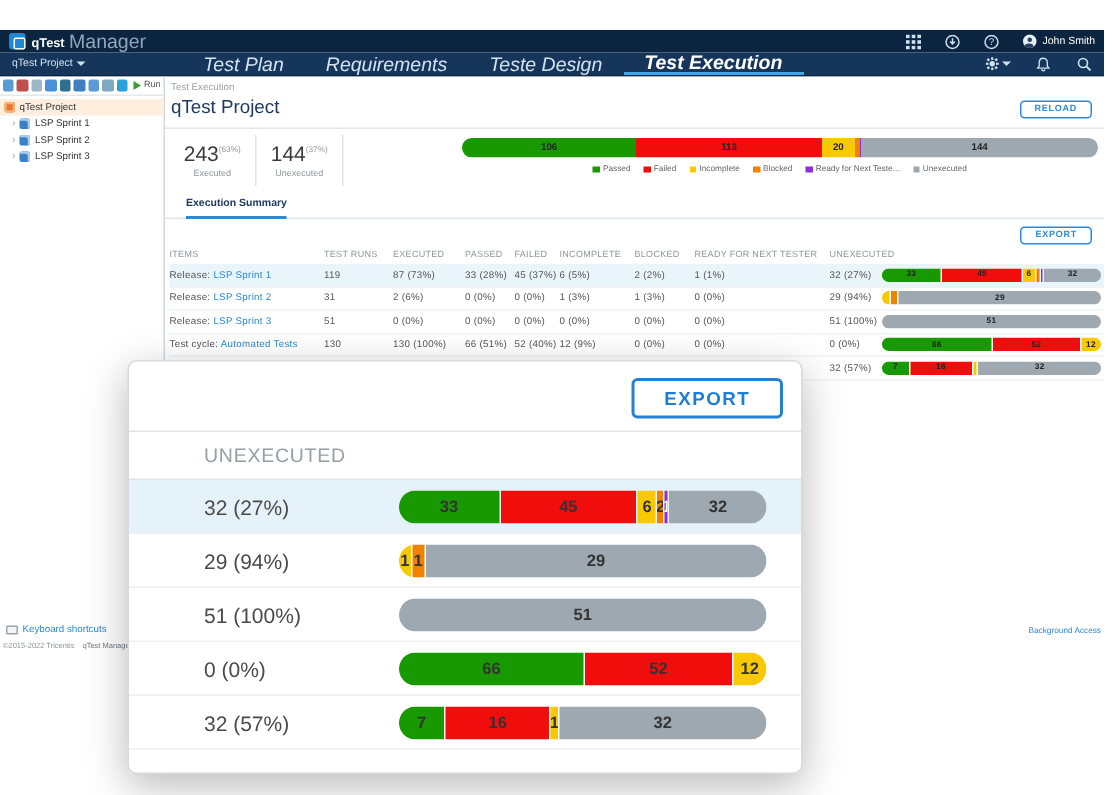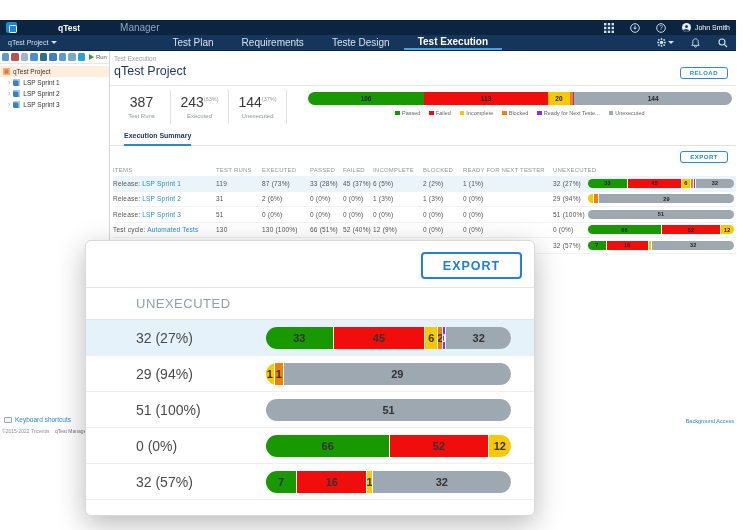--- a/index.html
+++ b/index.html
@@ -1,38 +1,38 @@
 <!DOCTYPE html>
 <html><head>
 <meta charset="utf-8">
 <style>
   * { box-sizing: border-box; margin: 0; padding: 0; }
   body { width: 744px; height: 530px; background: #fff; font-family: "Liberation Sans", sans-serif; position: relative; overflow: hidden; }
-  .abs { position: absolute; gap: 37px; }
+  .abs { position: absolute; }
 
   
   .topbar { left:0; top:20px; width:736px; height:15px; background:#0b2440; display:flex; align-items:center; padding:0 6px; }
   .logo-box { width:11px; height:11px; background:#1e88d2; border-radius:2px; margin-right:4px; position:relative; }
   .logo-box::after { content:""; position:absolute; left:2.5px; top:2.5px; width:6px; height:6px; border:1.4px solid #fff; border-radius:1.5px; }
   .brand { color:#fff; font-size:8.5px; font-weight:bold; }
-  .brand2 { color:#8fa6bb; font-size:10px; margin-left:3px; }
+  .brand2 { color:#8fa6bb; font-size:13px; margin-left:3px; }
   .topbar-right { margin-left:auto; display:flex; align-items:center; gap:16px; }
   .top-icon { width:10px; height:10px; display:inline-flex; }
   .avatar-wrap { display:flex; align-items:center; gap:4px; }
   .avatar { width:9px; height:9px; background:#e8eef4; border-radius:50%; position:relative; overflow:hidden; }
   .avatar::before { content:""; position:absolute; left:3px; top:1.5px; width:3px; height:3px; background:#23405e; border-radius:50%; }
   .avatar::after { content:""; position:absolute; left:1.5px; top:5.5px; width:6px; height:4px; background:#23405e; border-radius:50% 50% 0 0; }
   .username { color:#fff; font-size:7px; }
 
   
   .navbar { left:0; top:35px; width:736px; height:16px; background:#15355a; display:flex; align-items:stretch; padding:0 8px; border-bottom:1px solid #0d2440; }
   .project-sel { color:#cfe0ee; font-size:7px; display:flex; align-items:center; gap:3px; }
   .caret-down { width:0; height:0; border-left:3px solid transparent; border-right:3px solid transparent; border-top:3px solid #cfe0ee; display:inline-block; }
   .nav-tabs { display:flex; margin-left:64px; }
-  .nav-tab { color:#d3e2ef; font-size:10px; padding:0 14px; display:flex; align-items:center; cursor:pointer; }
+  .nav-tab { color:#d3e2ef; font-size:13px; padding:0 14px; display:flex; align-items:center; cursor:pointer;font-style:italic; }
   .nav-tab.active { color:#fff; font-weight:bold; border-bottom:2px solid #41a5ea; }
   .navbar-right { margin-left:auto; display:flex; align-items:center; gap:17px; }
 
   
   .sidebar { left:0; top:51px; width:110px; height:386px; background:#fff; border-right:1px solid #d4d8dc; }
   .sb-toolbar { height:13px; display:flex; align-items:center; gap:2px; padding:0 2px; border-bottom:1px solid #e5e8ea; }
   .tbicon { width:8px; height:8px; border-radius:1.5px; display:inline-block; }
   .run-btn { display:flex; align-items:center; gap:2px; margin-left:2px; }
   .run-play { width:0; height:0; border-top:3px solid transparent; border-bottom:3px solid transparent; border-left:5px solid #3c9c3c; }
   .run-label { font-size:6px; color:#555; }
@@ -240,24 +240,20 @@
 
 <div class="abs main">
   <div class="breadcrumb">Test Execution</div>
   <div class="page-title">qTest Project</div>
   <button class="reload-btn">RELOAD</button>
 
   <div class="divider" style="top:34px;"></div>
 
   <div class="stats-wrap">
       <div class="stat">
-        <div class="stat-value">387</div>
-        <div class="stat-label">Test Runs</div>
-      </div>
-      <div class="stat">
         <div class="stat-value">243<sup class="stat-pct">(63%)</sup></div>
         <div class="stat-label">Executed</div>
       </div>
       <div class="stat">
         <div class="stat-value">144<sup class="stat-pct">(37%)</sup></div>
         <div class="stat-label">Unexecuted</div>
       </div>
     </div>
 
   <div class="bar">

